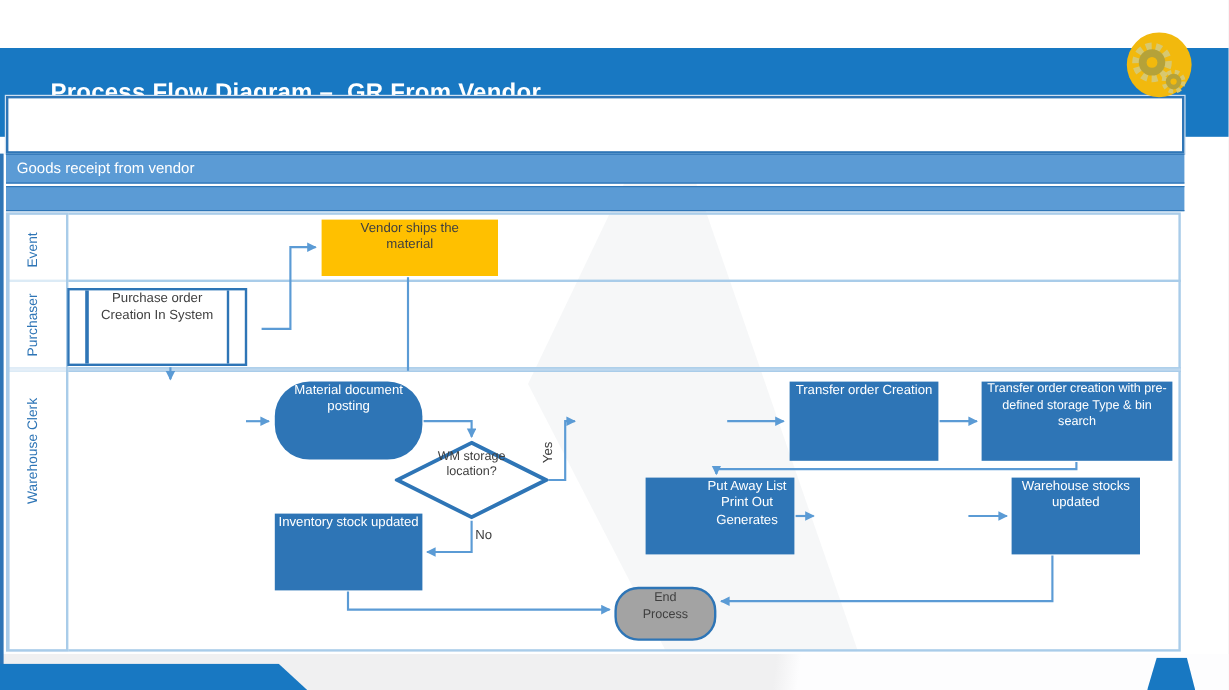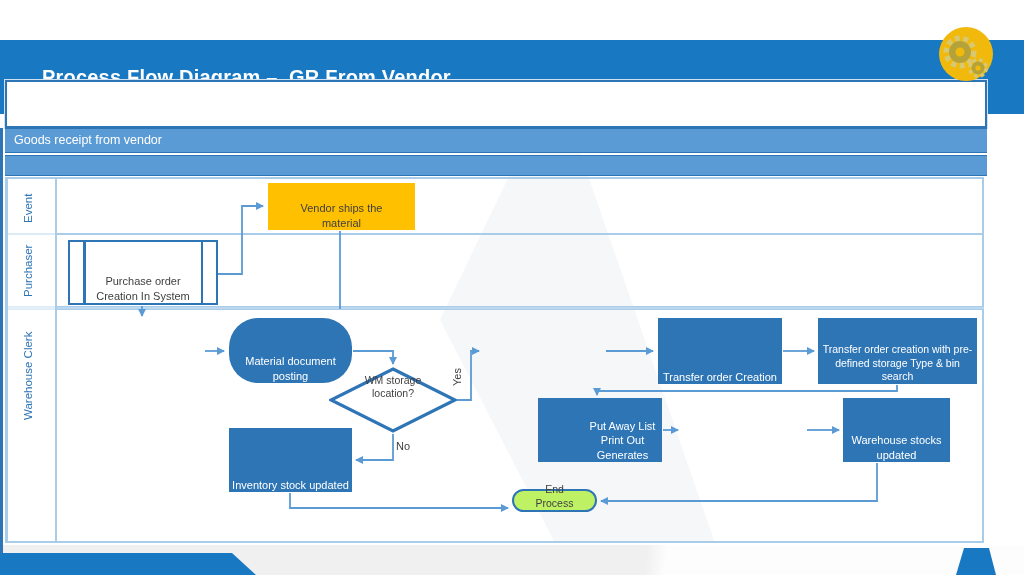--- a/index.html
+++ b/index.html
@@ -29,37 +29,37 @@
   .label-col{position:absolute;left:5px;top:177px;width:52px;height:366px;border:2px solid #A9CCE9;border-left-width:3px;box-sizing:border-box;background:rgba(255,255,255,.6);}
   .divider{position:absolute;left:5px;width:979px;background:#A9CCE9;}
   .div1{top:233px;height:2px;}
   .div2{top:306px;height:4px;background:#BDD7EE;border-top:1px solid #A9CCE9;border-bottom:1px solid #A9CCE9;box-sizing:border-box;}
   .lane-label{position:absolute;color:#2E75B6;font-size:11.5px;writing-mode:vertical-rl;transform:rotate(180deg);text-align:center;width:16px;}
   .ll-event{left:22px;top:188px;height:40px;}
   .ll-purchaser{left:22px;top:240px;height:62px;}
   .ll-warehouse{left:22px;top:326px;height:100px;}
 
   
-  .node{position:absolute;display:flex;align-items:flex-end;justify-content:center;text-align:center;box-sizing:border-box;line-height:1.3;}
+  .node{position:absolute;display:flex;align-items:flex-start;justify-content:center;text-align:center;box-sizing:border-box;line-height:1.3;}
   .blue{background:#2E75B6;color:#ffffff;font-size:11px;}
   .orange{background:#FFC000;color:#3f3f3f;font-size:11px;}
   .n-vendor{left:268px;top:183px;width:147px;height:47px;padding:0 14px;}
-  .n-po{left:68px;top:240px;width:150px;height:65px;background:#ffffff;border:2.5px solid #2E75B6;color:#3f3f3f;font-size:11px;padding:0 24px;}
+  .n-po{left:56px;top:240px;width:150px;height:65px;background:#ffffff;border:2.5px solid #2E75B6;color:#3f3f3f;font-size:11px;padding:0 24px;}
   .n-po .bar-l,.n-po .bar-r{position:absolute;top:0;bottom:0;width:2.5px;background:#2E75B6;}
   .n-po .bar-l{left:13px;} .n-po .bar-r{right:13px;}
   .n-gr{left:81px;top:320px;width:123px;height:62px;}
   .n-md{left:229px;top:318px;width:123px;height:65px;border-radius:29px;}
   .n-auto{left:483px;top:318px;width:122px;height:66px;}
   .n-toc{left:658px;top:318px;width:124px;height:66px;}
   .n-topre{left:818px;top:318px;width:159px;height:66px;font-size:10.5px;}
   .n-putaway{left:538px;top:398px;width:124px;height:64px;padding-left:45px;}
   .n-conf{left:682px;top:398px;width:124px;height:64px;}
   .n-ws{left:843px;top:398px;width:107px;height:64px;}
   .n-inv{left:229px;top:428px;width:123px;height:64px;}
-  .n-end{left:512px;top:489px;width:85px;height:23px;background:#bef264;border:2.5px solid #2E75B6;border-radius:20px;color:#3f3f3f;font-size:10.5px;line-height:1.35;}
+  .n-end{left:512px;top:489px;width:85px;height:45px;background:#a3a3a3;border:2.5px solid #2E75B6;border-radius:20px;color:#3f3f3f;font-size:10.5px;line-height:1.35;}
   .n-end .inner{width:52px;}
   .diamond{position:absolute;left:329px;top:367px;width:128px;height:66px;}
   .diamond-label{position:absolute;left:352px;top:374px;width:82px;text-align:center;color:#3f3f3f;font-size:10.5px;line-height:1.25;}
 
   .edge-label{position:absolute;color:#3f3f3f;font-size:11px;}
   .lbl-yes{left:451px;top:368px;writing-mode:vertical-rl;transform:rotate(180deg);}
   .lbl-no{left:396px;top:440px;}
 
   
   .edges{position:absolute;left:0;top:0;width:1024px;height:575px;pointer-events:none;}

